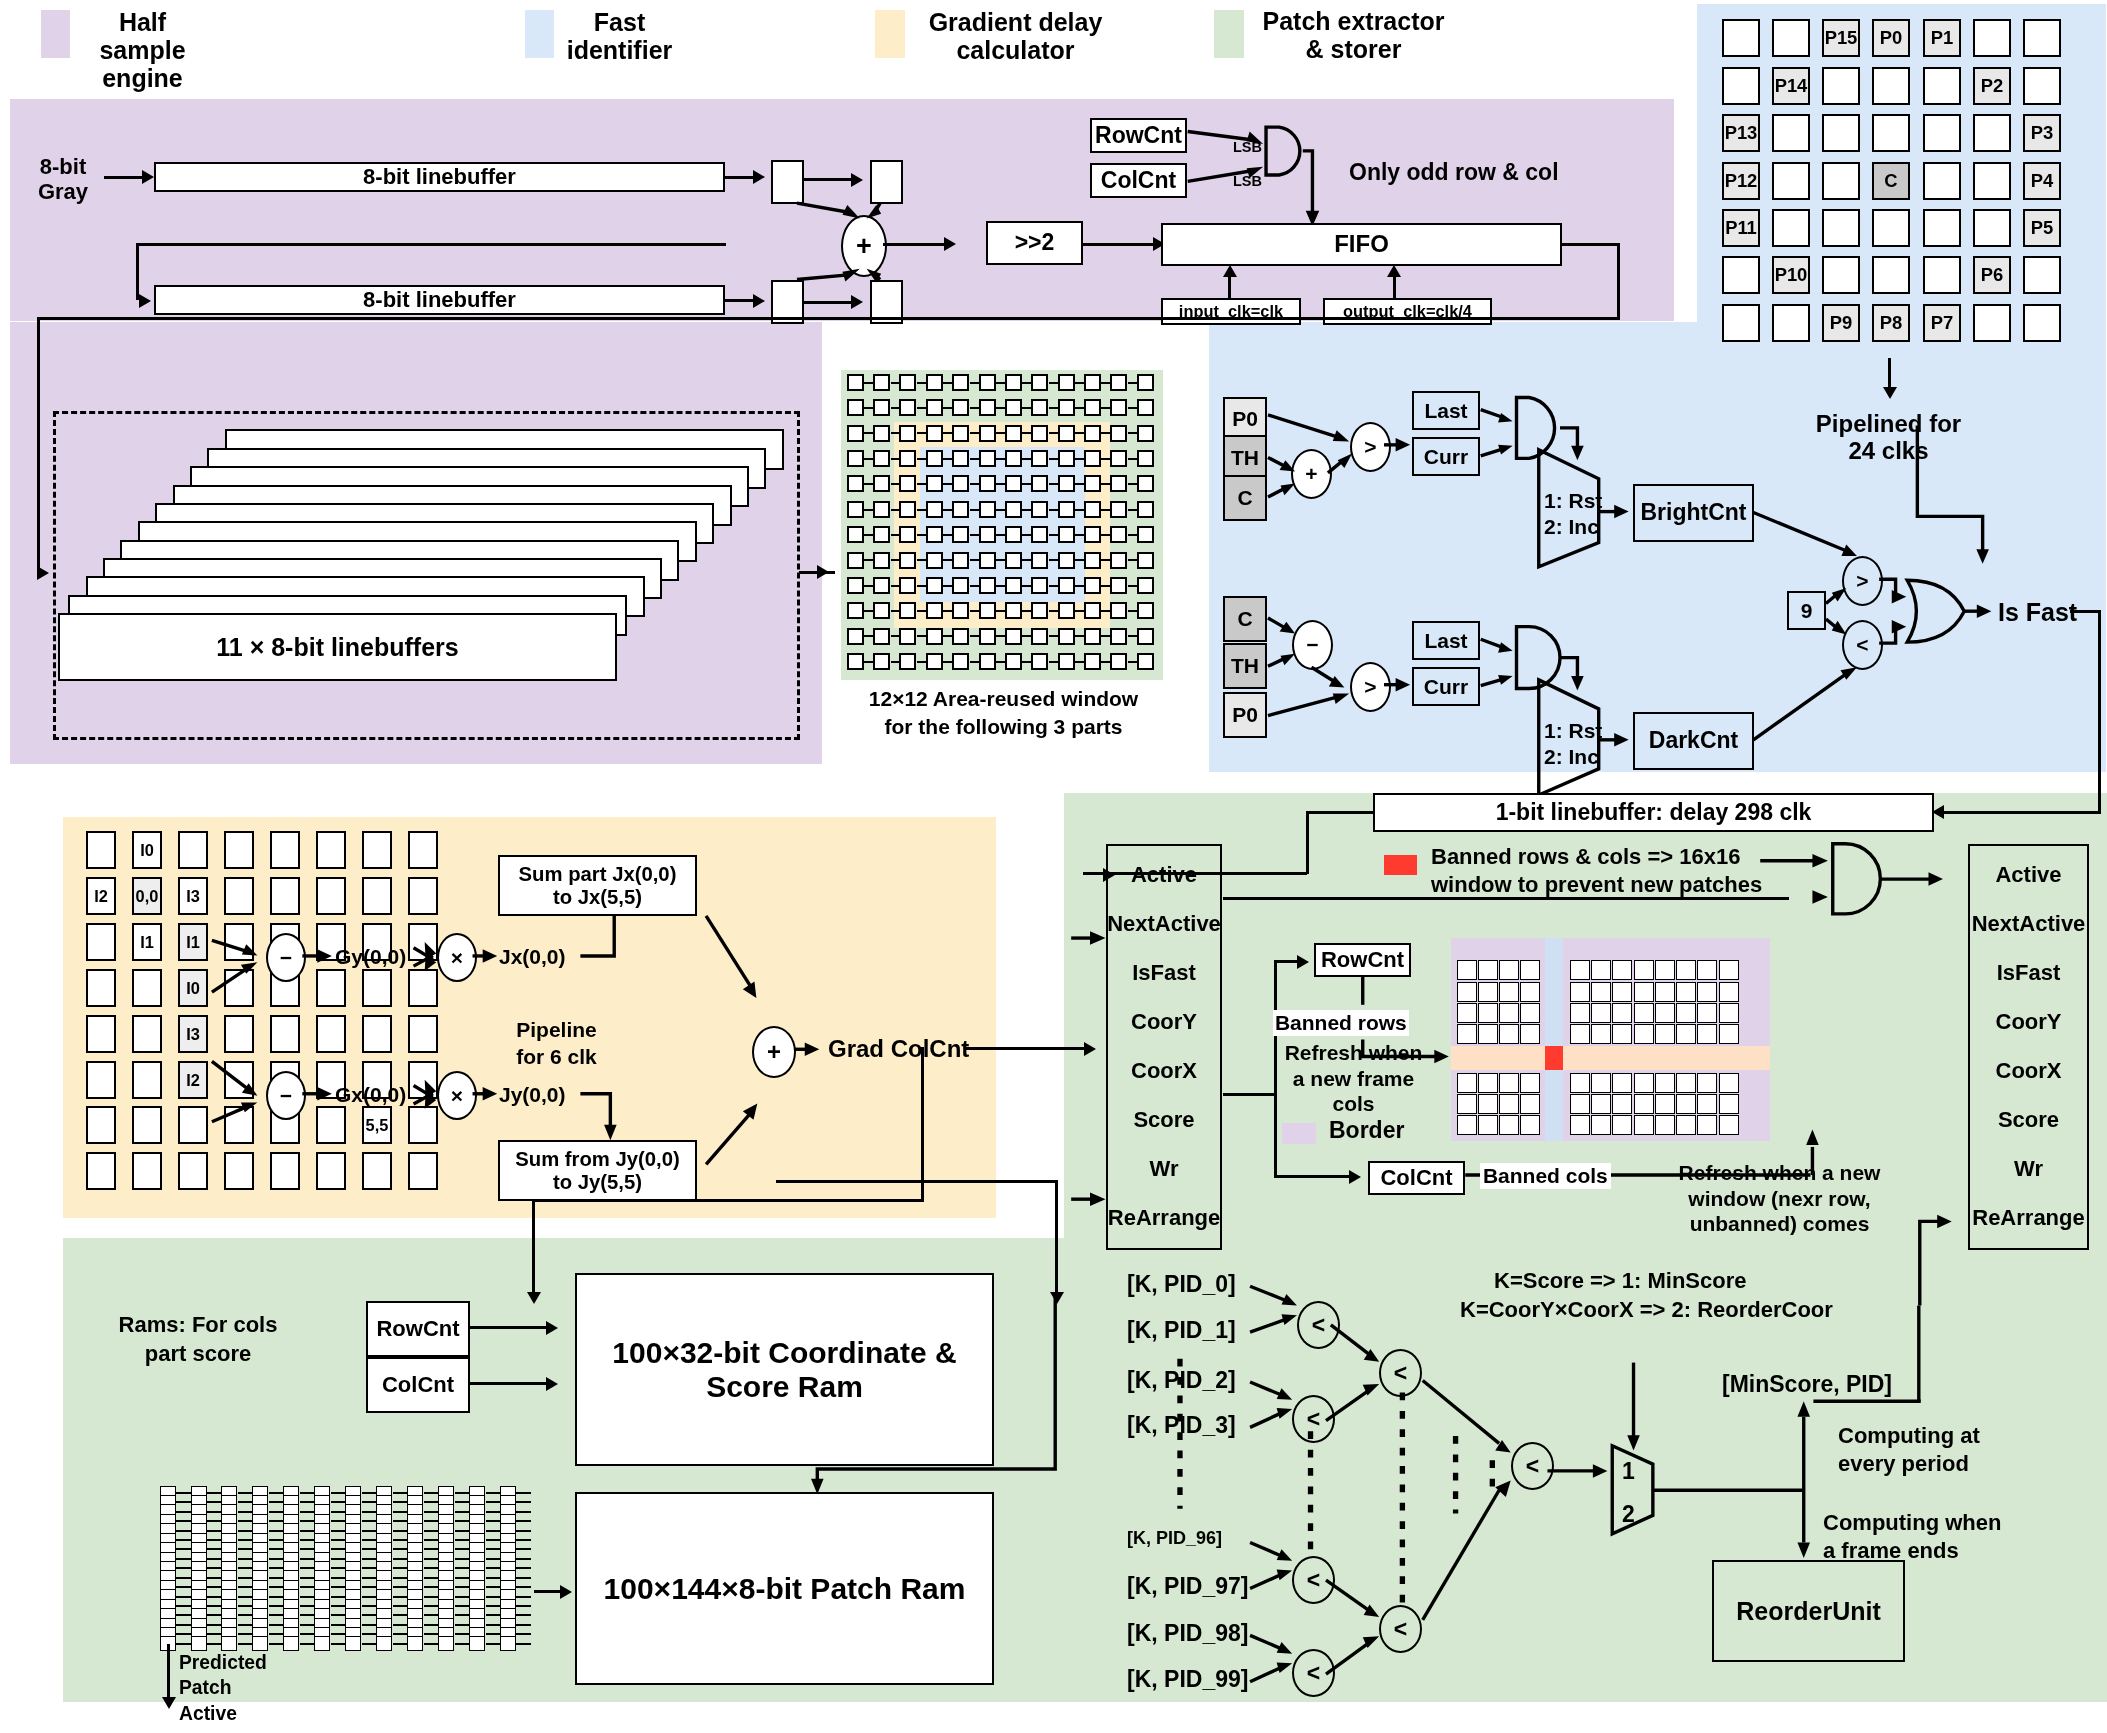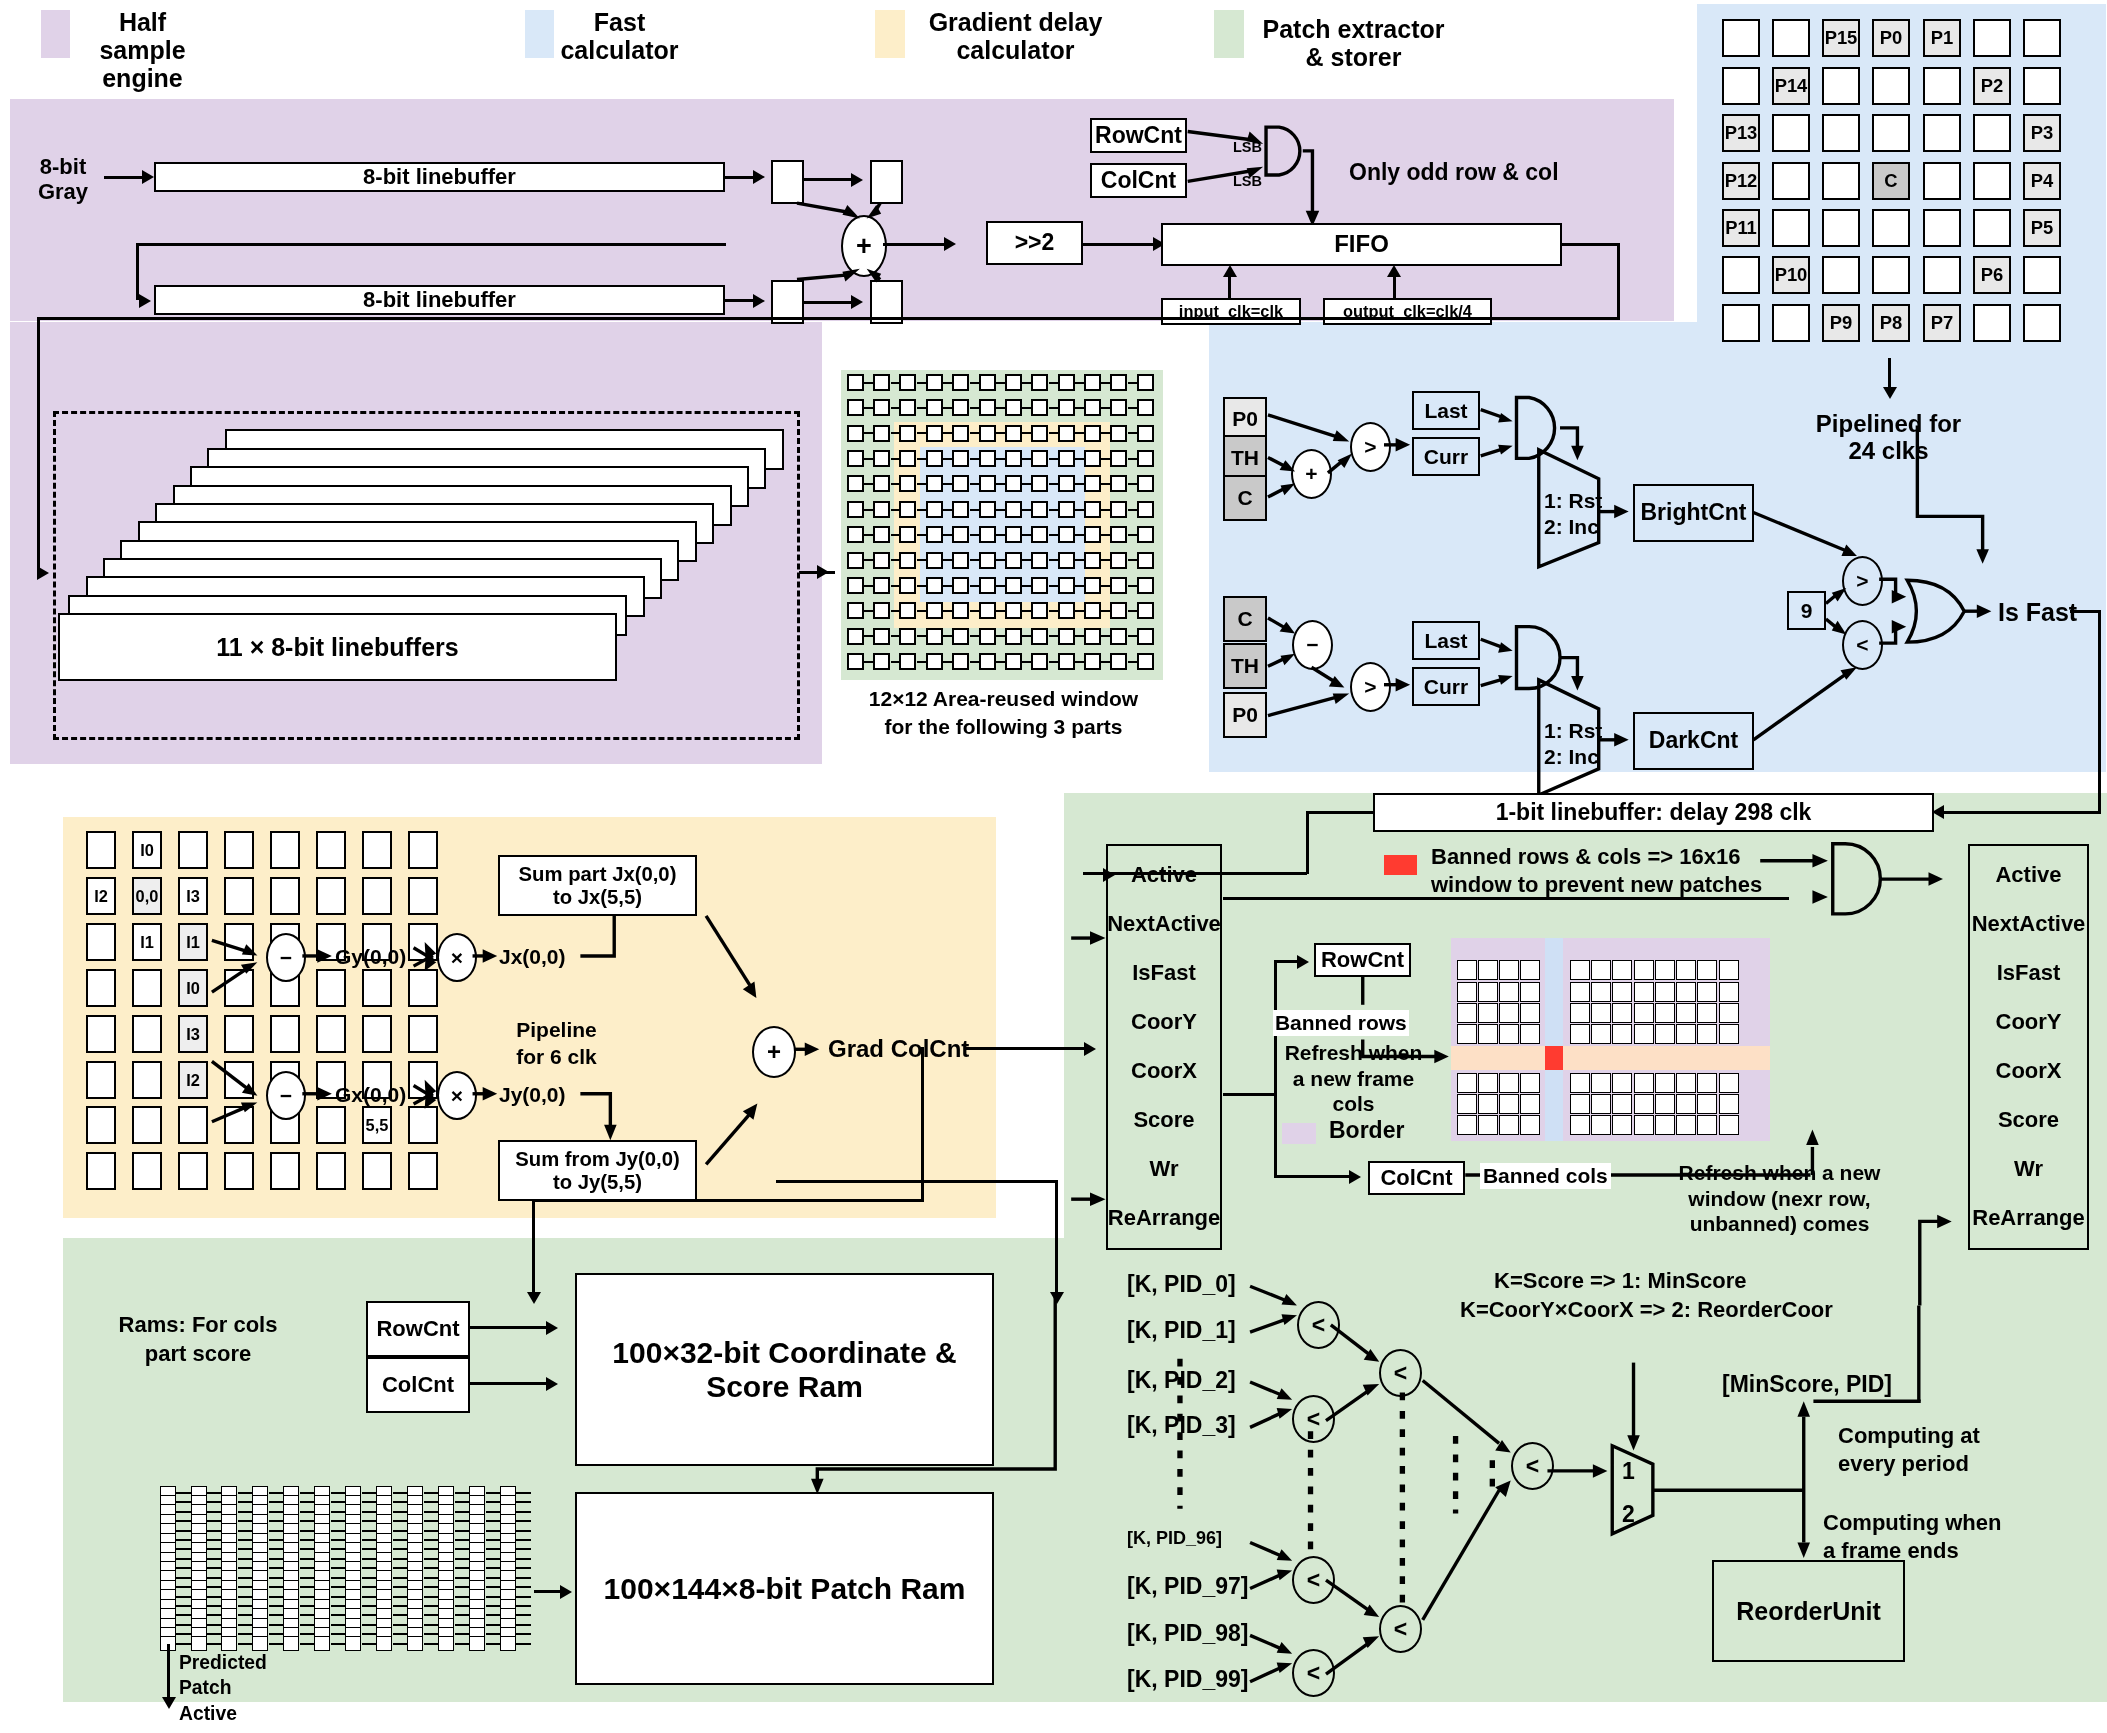--- a/index.html
+++ b/index.html
@@ -52,27 +52,27 @@
 <div class="panel" style="left:63px;top:817px;width:933px;height:401px;background:#fdeec9;"></div>
 
 <div class="panel" style="left:1064px;top:793px;width:1044px;height:435px;background:#d6e8d2;"></div>
 <div class="panel" style="left:63px;top:1238px;width:2045px;height:464px;background:#d6e8d2;"></div>
 <div class="panel" style="left:1064px;top:1219px;width:1044px;height:29px;background:#d6e8d2;"></div>
 
 <div class="sw" style="left:41px;top:9.7px;width:29px;height:48px;background:#e0d2e8;"></div>
 <div class="lbl ctr" style="left:75px;top:7.7px;width:135px;font-size:25px;white-space:pre-line;">Half sample engine</div>
 
 <div class="sw" style="left:525px;top:9.7px;width:29px;height:48px;background:#d9e8f8;"></div>
-<div class="lbl ctr" style="left:559px;top:7.7px;width:121px;font-size:25px;white-space:pre-line;">Fast calculator</div>
+<div class="lbl ctr" style="left:559px;top:7.7px;width:121px;font-size:25px;white-space:pre-line;">Fast identifier</div>
 
 <div class="sw" style="left:875px;top:9.7px;width:30px;height:48px;background:#fdeec9;"></div>
 <div class="lbl ctr" style="left:914px;top:7.7px;width:203px;font-size:25px;white-space:pre-line;">Gradient delay calculator</div>
 
 <div class="sw" style="left:1214px;top:9.7px;width:30px;height:48px;background:#d6e8d2;"></div>
-<div class="lbl ctr" style="left:1252px;top:15px;width:203px;font-size:25px;white-space:pre-line;">Patch extractor &amp; storer</div>
+<div class="lbl ctr" style="left:1252px;top:7px;width:203px;font-size:25px;white-space:pre-line;">Patch extractor &amp; storer</div>
 
 <div class="lbl ctr" style="left:17px;top:155px;width:92px;font-size:22px;white-space:pre-line;">8-bit
 Gray</div>
 <div class="h" style="left:104px;top:176px;width:39px;"></div>
 <div class="ar ar-r" style="left:142px;top:170px;"></div>
 
 <div class="box" style="left:154px;top:162px;width:571px;height:30px;font-size:22px;">8-bit linebuffer</div>
 <div class="box" style="left:154px;top:285px;width:571px;height:30px;font-size:22px;">8-bit linebuffer</div>
 
 <div class="v" style="left:136px;top:243px;height:57px;"></div>

